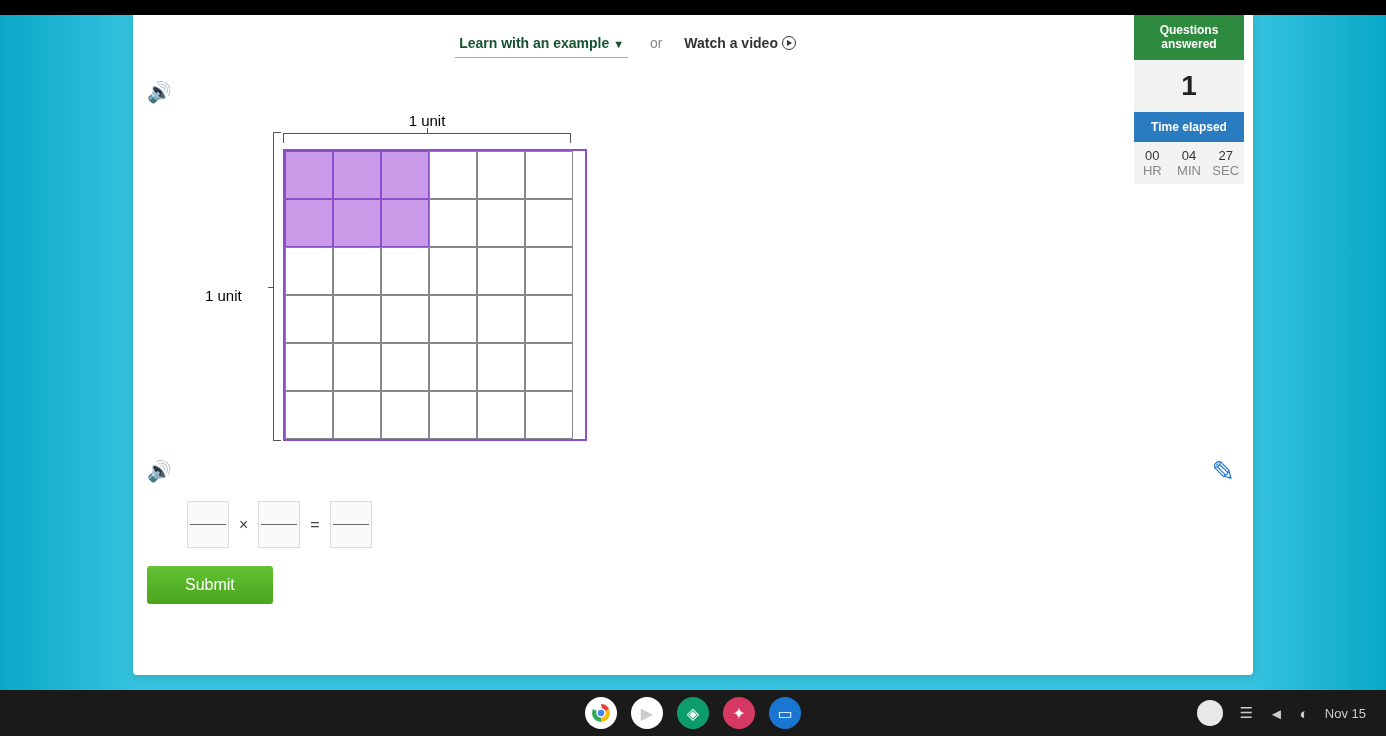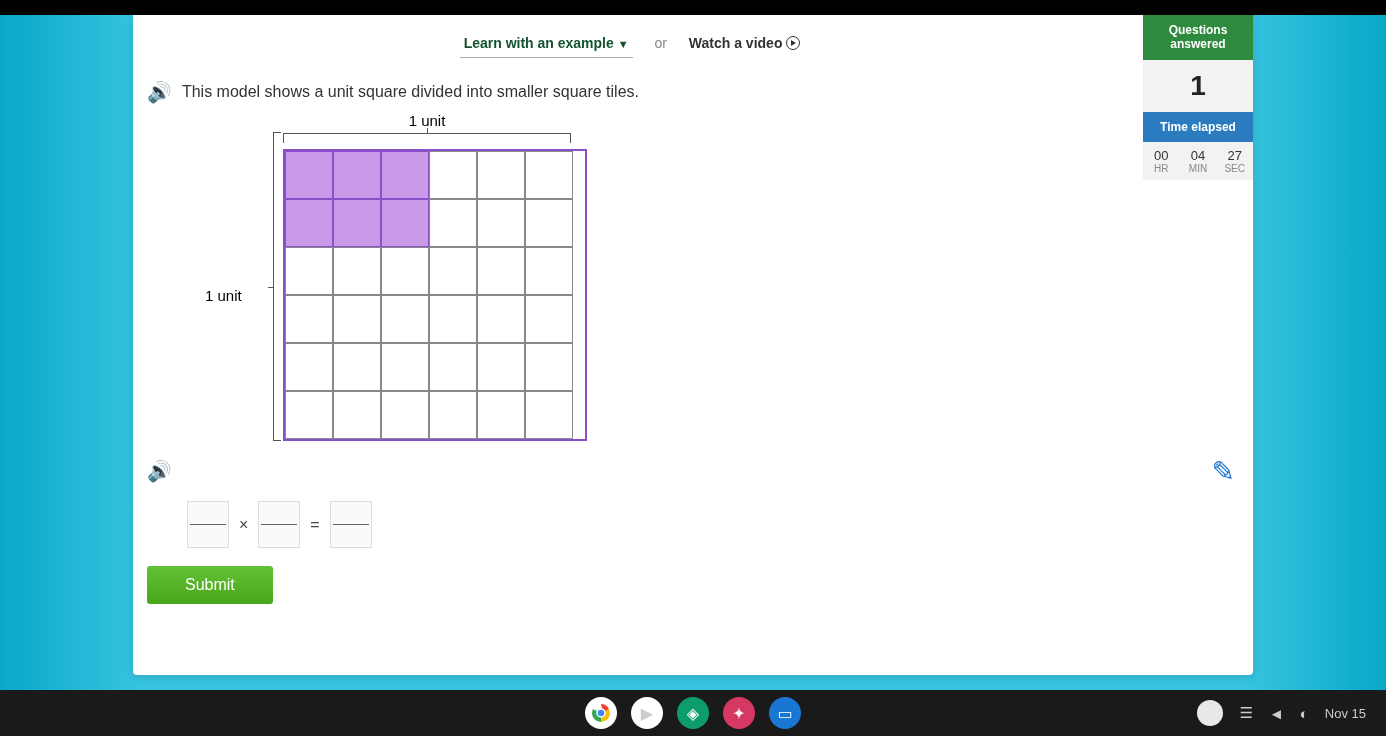--- a/index.html
+++ b/index.html
@@ -186,21 +186,21 @@
   font-size: 16px;
   padding: 10px 38px;
   border: none;
   border-radius: 3px;
   cursor: pointer;
   margin-left: 0;
 }
 .sidebar {
   width: 110px;
   padding: 0;
-  margin-right: 0;
+  margin-right: 9px;
 }
 .side-box {
   text-align: center;
   font-size: 12px;
 }
 .box-header {
   color: #fff;
   padding: 8px 4px;
   font-weight: bold;
   line-height: 1.2;
@@ -219,21 +219,21 @@
   display: flex;
   background: #f2f2f2;
 }
 .time-col {
   flex: 1;
   padding: 6px 0;
   font-size: 12px;
   color: #555;
 }
 .time-col .n { display: block; font-size: 13px; color: #333; }
-.time-col .u { display: block; font-size: 10px; color: #888; }
+.time-col .u { display: block; font-size: 13px; color: #888; }
 .ss-sub { font-size: 10px; font-weight: normal; }
 .info-c {
   display:inline-block; width:11px; height:11px; border-radius:50%;
   background:#fff; color:#c53b2e; font-size:9px; line-height:11px;
   font-weight:bold; vertical-align:1px;
 }
 .pencil-icon {
   position: absolute;
   right: 18px;
   top: 440px;
@@ -294,21 +294,20 @@
         </span>
         <span class="or">or</span>
         <span class="watch-link">
           <span>Watch a video</span>
           <span class="play-circ"></span>
         </span>
       </div>
 
       <div class="q-line">
         <span class="speaker-icon">🔊</span>
-        <span>This model shows a unit square divided into smaller square tiles.</span>
       </div>
 
       <div class="figure-area">
         <div class="top-label">1 unit</div>
         <div class="top-bracket"></div>
         <span class="left-label">1 unit</span>
         <div class="left-bracket"></div>
         <div class="grid-wrap">
           <div class="grid" id="grid">
               <div class="cell shaded"></div>

